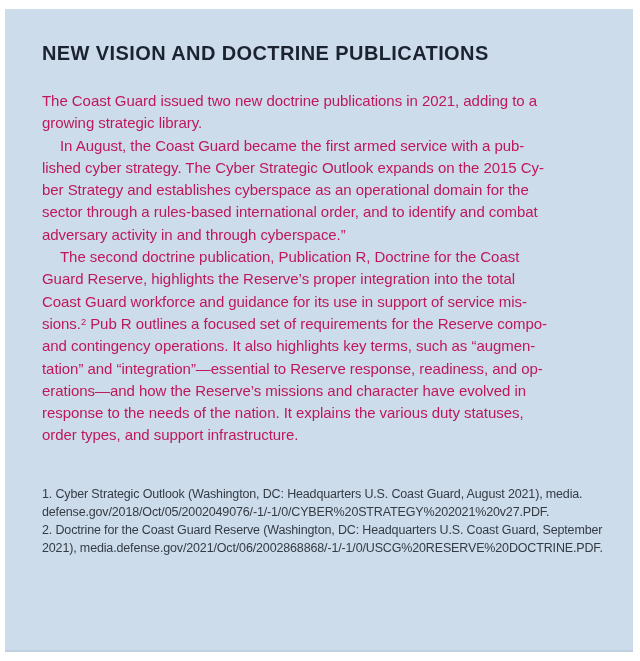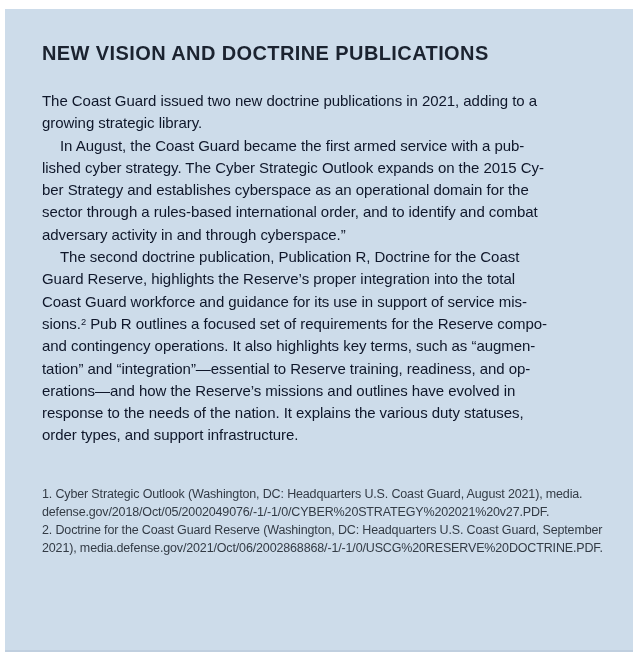--- a/index.html
+++ b/index.html
@@ -35,21 +35,21 @@
     font-size: 20px;
     line-height: 22px;
     font-weight: bold;
     letter-spacing: 0.02em;
     color: #1b2330;
   }
   .bodycopy {
     font-size: 15px;
     line-height: 22.3px;
     letter-spacing: -0.05px;
-    color: #0f172a;
+    color: #be185d;
   }
   .line {
     white-space: nowrap;
   }
   .indent {
     text-indent: 18px;
   }
   .it {
   }
   .sup {
@@ -84,22 +84,22 @@
             <div class="line"><span>ber Strategy and establishes cyberspace as an operational domain for the</span></div>
             <div class="line"><span>sector through a rules-based international order, and to identify and combat</span></div>
             <div class="line"><span>adversary activity in and through cyberspace.”</span></div>
           </div>
           <div>
             <div class="line indent"><span>The second doctrine publication, Publication R, </span><span class="it">Doctrine for the Coast</span></div>
             <div class="line"><span class="it">Guard Reserve</span><span>, highlights the Reserve’s proper integration into the total</span></div>
             <div class="line"><span>Coast Guard workforce and guidance for its use in support of service mis-</span></div>
             <div class="line"><span>sions.</span><span class="sup">2</span><span> Pub R outlines a focused set of requirements for the Reserve compo-</span></div>
             <div class="line"><span>and contingency operations. It also highlights key terms, such as “augmen-</span></div>
-            <div class="line"><span>tation” and “integration”—essential to Reserve training, readiness, and op-</span></div>
-            <div class="line"><span>erations—and how the Reserve’s missions and outlines have evolved in</span></div>
+            <div class="line"><span>tation” and “integration”—essential to Reserve response, readiness, and op-</span></div>
+            <div class="line"><span>erations—and how the Reserve’s missions and character have evolved in</span></div>
             <div class="line"><span>response to the needs of the nation. It explains the various duty statuses,</span></div>
             <div class="line"><span>order types, and support infrastructure.</span></div>
           </div>
         </div>
       <div class="footnotes" id="footnotes">
           <div>
             <div class="line"><span>1. </span><span class="it">Cyber Strategic Outlook</span><span> (Washington, DC: Headquarters U.S. Coast Guard, August 2021), media.</span></div>
             <div class="line"><span>defense.gov/2018/Oct/05/2002049076/-1/-1/0/CYBER%20STRATEGY%202021%20v27.PDF.</span></div>
           </div>
           <div>

